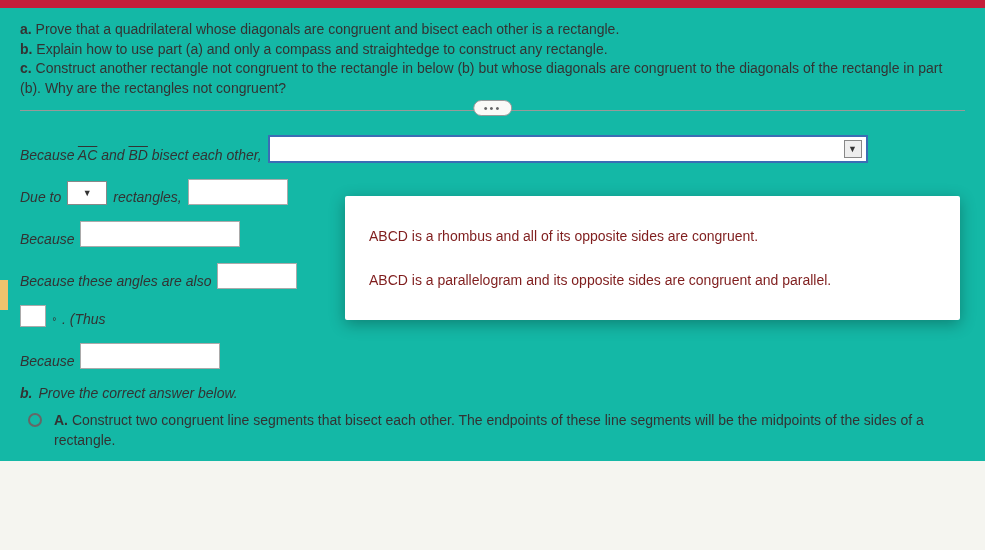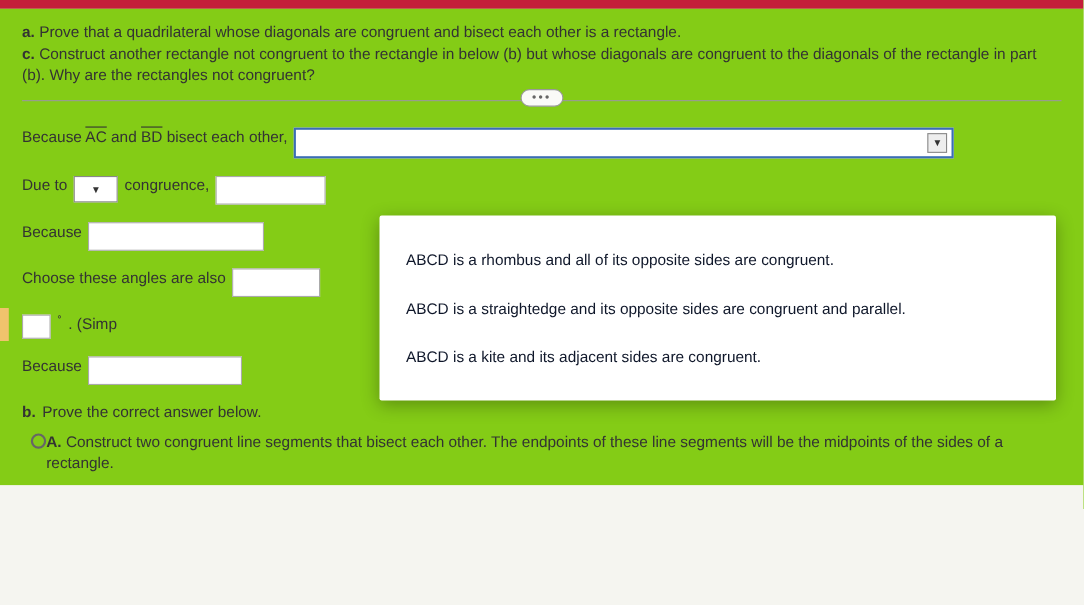--- a/index.html
+++ b/index.html
@@ -15,21 +15,21 @@
       height: 550px;
       background: #f5f5f0;
       overflow: hidden;
     }
     .red-bar {
       height: 8px;
       background: #c41e3a;
     }
     .content {
       padding: 12px 20px 10px 20px;
-      background: #84cc16;
+      background: #14b8a6;
     }
     .question-block {
       margin-bottom: 12px;
       line-height: 1.4;
     }
     .question-block span {
       display: inline;
     }
     .overline {
       text-decoration: overline;
@@ -51,24 +51,25 @@
       padding: 1px 10px;
       font-size: 11px;
       letter-spacing: 2px;
       color: #666;
     }
     .answer-area {
       padding-top: 6px;
     }
     .row {
       display: flex;
-      align-items: flex-start;
+      align-items: flex-end;
       margin-bottom: 16px;
       gap: 6px;
       flex-wrap: wrap;
+      font-style: italic;
     }
     .input-box {
       border: 1px solid #aaa;
       background: #fff;
       height: 26px;
       min-width: 100px;
       display: inline-block;
     }
     .dropdown-trigger {
       border: 2px solid #3b6db5;
@@ -111,39 +112,39 @@
       width: 615px;
       background: #fff;
       box-shadow: 0 4px 16px rgba(0,0,0,0.3);
       border-radius: 2px;
       z-index: 10;
       padding: 18px 0;
     }
     .dropdown-option {
       padding: 14px 24px;
       font-size: 14px;
-      color: #0f172a;
+      color: #7f1d1d;
       cursor: pointer;
     }
     .angle-box {
       border: 1px solid #aaa;
       background: #fff;
       width: 26px;
       height: 22px;
       display: inline-block;
       vertical-align: middle;
     }
     .sup {
       font-size: 10px;
       vertical-align: super;
     }
     .choice-row {
       display: flex;
       align-items: flex-start;
-      gap: 0;
+      gap: 12px;
       margin-top: 10px;
       padding-left: 8px;
     }
     .radio {
       width: 14px;
       height: 14px;
       border: 2px solid #666;
       border-radius: 50%;
       margin-top: 2px;
       flex-shrink: 0;
@@ -166,20 +167,24 @@
 <div class="red-bar"></div>
 
 <div class="content">
 
   <div class="question-block">
     <div>
       <b>a.</b>
       <span>Prove that a quadrilateral whose diagonals are congruent and bisect each other is a rectangle.</span>
     </div>
     <div>
+      <b>b.</b>
+      <span>Explain how to use part (a) and only a compass and straightedge to construct any rectangle.</span>
+    </div>
+    <div>
       <b>c.</b>
       <span>Construct another rectangle not congruent to the rectangle in below (b) but whose diagonals are congruent to the diagonals of the rectangle in part (b). Why are the rectangles not congruent?</span>
     </div>
   </div>
 
   <div style="position:relative;">
     <hr class="divider">
     <div class="ellipsis-badge">•••</div>
   </div>
 
@@ -192,38 +197,38 @@
       <div class="dropdown-trigger">
         <div class="dropdown-arrow">▼</div>
       </div>
     </div>
 
     <div class="row">
       <span>Due to</span>
       <div class="small-dd">
         <span class="small-dd-arrow">▼</span>
       </div>
-      <span>congruence,</span>
+      <span>rectangles,</span>
       <div class="input-box"></div>
     </div>
 
     <div class="row">
       <span>Because</span>
       <div class="input-box" style="min-width:160px;"></div>
     </div>
 
     <div class="row">
-      <span>Choose these angles are also</span>
+      <span>Because these angles are also</span>
       <div class="input-box" style="min-width:80px;"></div>
     </div>
 
     <div class="row">
       <span class="angle-box"></span>
         <span class="sup">°</span>
-      <span>. (Simp</span>
+      <span>. (Thus</span>
     </div>
 
     <div class="row">
       <span>Because</span>
       <div class="input-box" style="min-width:140px;"></div>
     </div>
 
     <div class="row" style="margin-bottom:6px;">
       <b>b.</b>
       <span>Prove the correct answer below.</span>
@@ -237,15 +242,14 @@
       </div>
     </div>
 
   </div>
 </div>
 
 <div class="yellow-tab"></div>
 
 <div class="dropdown-panel">
   <div class="dropdown-option">ABCD is a rhombus and all of its opposite sides are congruent.</div>
-  <div class="dropdown-option">ABCD is a straightedge and its opposite sides are congruent and parallel.</div>
-  <div class="dropdown-option">ABCD is a kite and its adjacent sides are congruent.</div>
+  <div class="dropdown-option">ABCD is a parallelogram and its opposite sides are congruent and parallel.</div>
 </div>
 
 </body></html>

